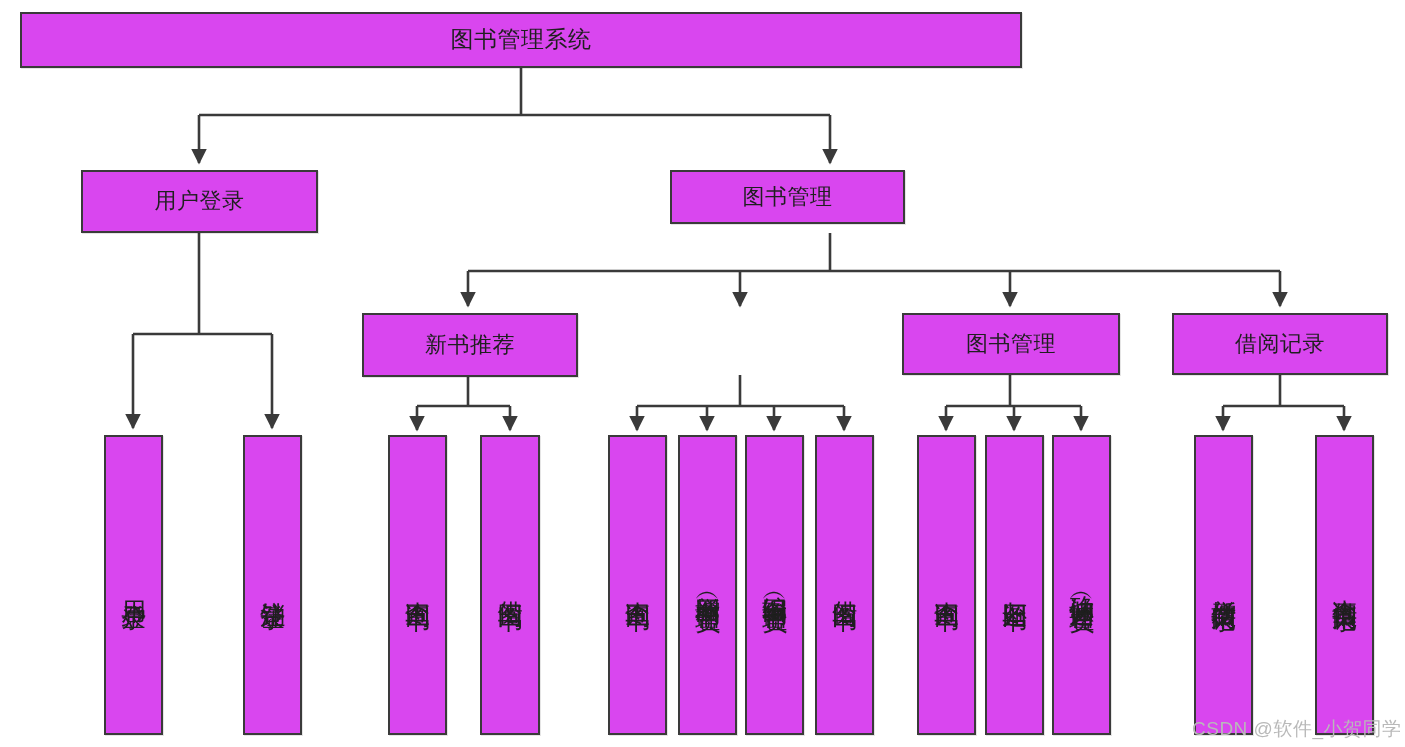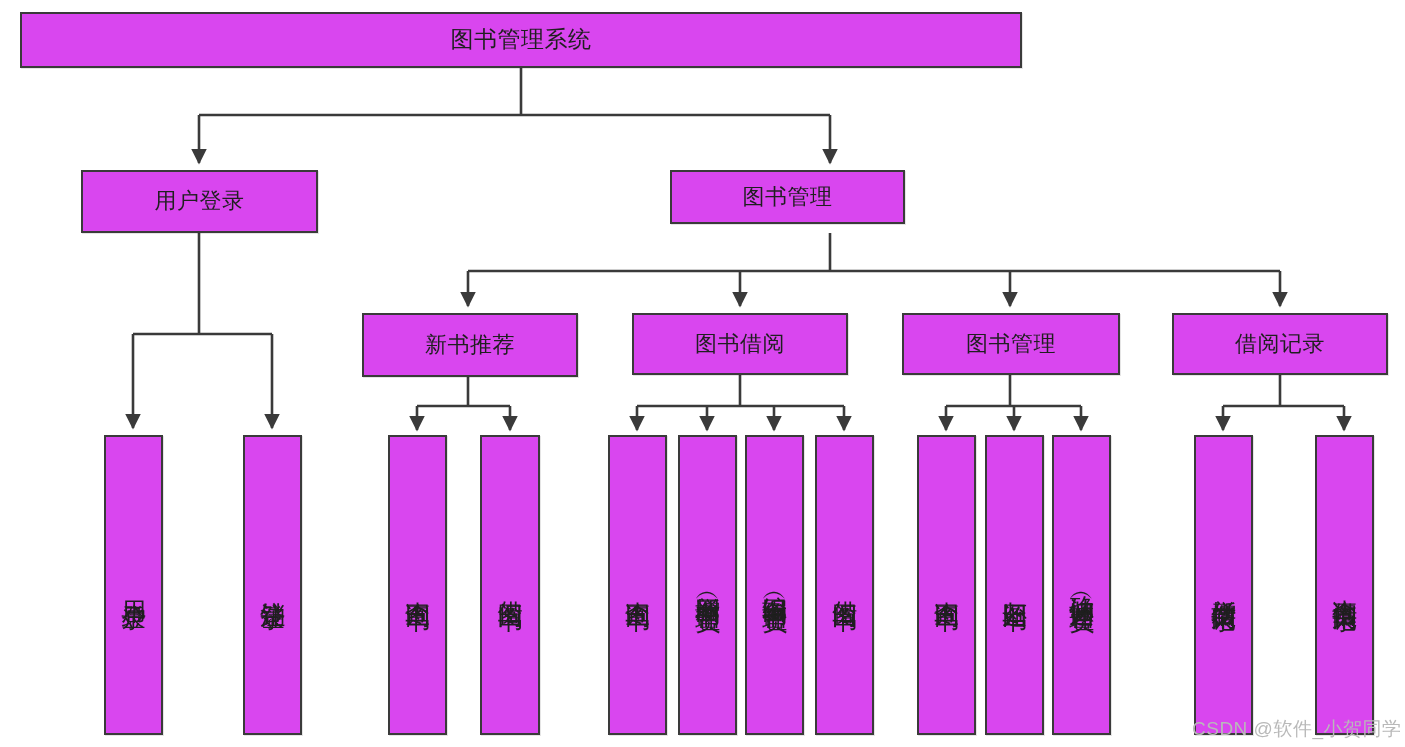--- a/index.html
+++ b/index.html
@@ -136,23 +136,20 @@
   <div class="node horiz" style="left:81px; top:170px; width:237px; height:63px;">
     <span class="label">用户登录</span>
   </div>
   <div class="node horiz" style="left:670px; top:170px; width:235px; height:54px;">
     <span class="label">图书管理</span>
   </div>
 
   <div class="node horiz" style="left:362px; top:313px; width:216px; height:64px;">
     <span class="label">新书推荐</span>
   </div>
-  <div class="node horiz" style="left:632px; top:313px; width:216px; height:62px;">
-    <span class="label">图书借阅</span>
-  </div>
   <div class="node horiz" style="left:902px; top:313px; width:218px; height:62px;">
     <span class="label">图书管理</span>
   </div>
   <div class="node horiz" style="left:1172px; top:313px; width:216px; height:62px;">
     <span class="label">借阅记录</span>
   </div>
 
   <div class="node vert" style="left:104px; top:435px; width:59px; height:300px;">
     <span class="label">用户登录</span>
   </div>

